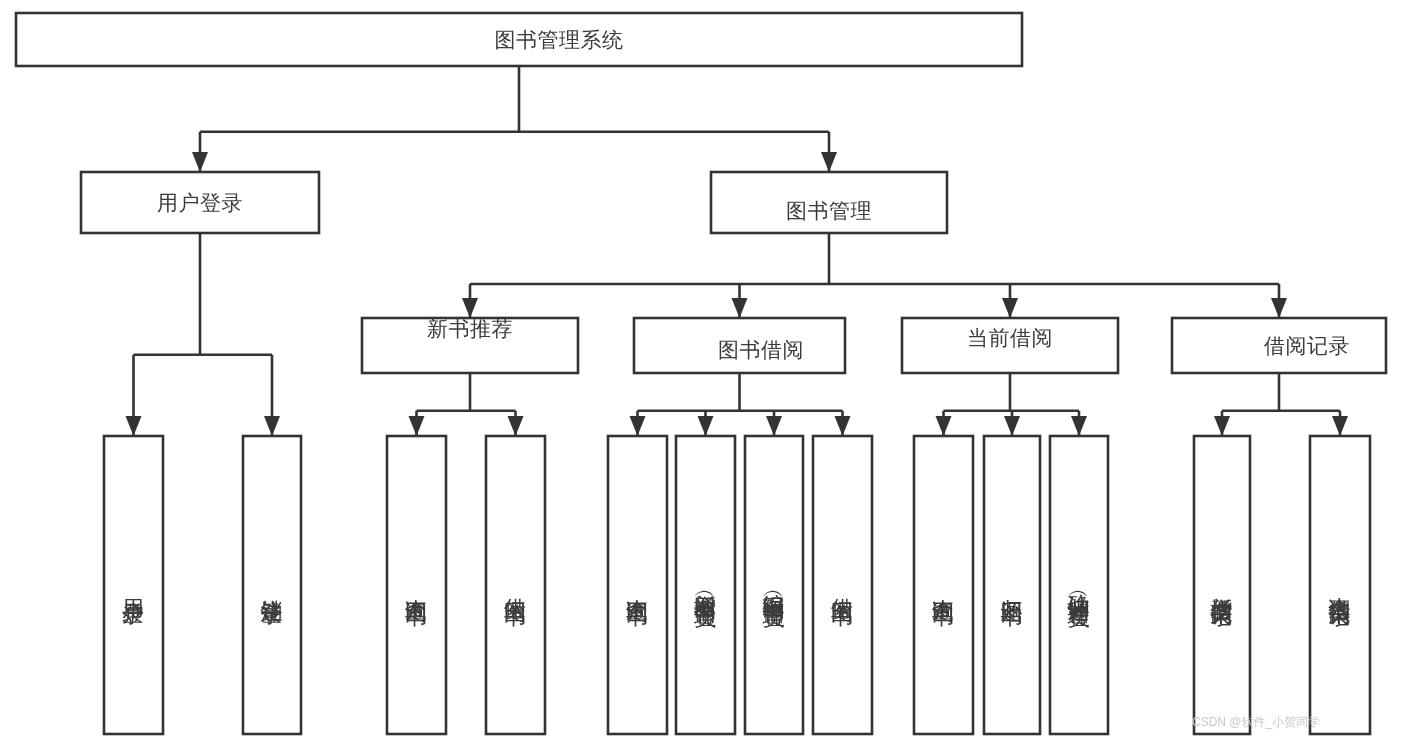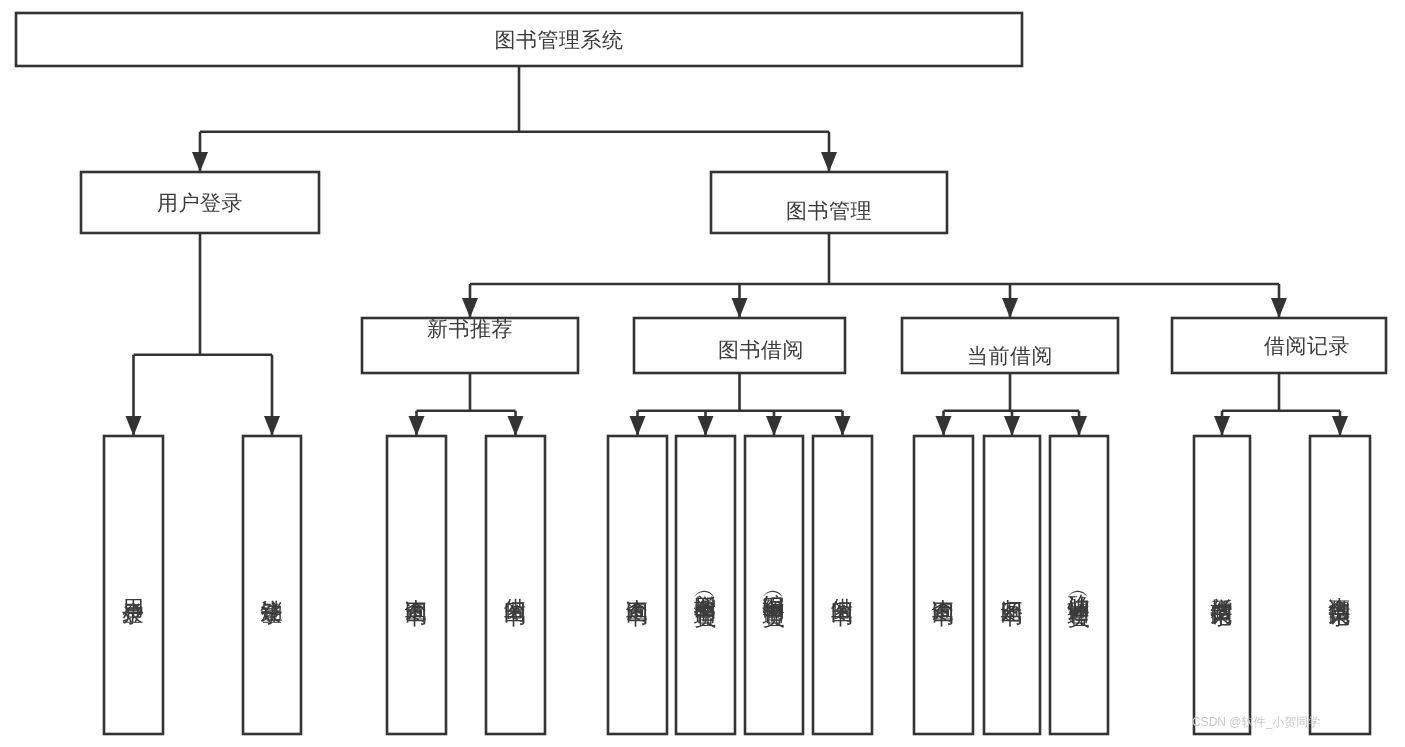--- a/index.html
+++ b/index.html
@@ -154,21 +154,21 @@
         <rect x="1194" y="436" width="56" height="298" class="node-box"></rect>
         <rect x="1310" y="436" width="60" height="298" class="node-box"></rect>
       </g>
   </svg>
   <div id="label-layer">
       <div class="node-label horizontal" style="left: 16px; top: 13px; width: 1006px; height: 53px; margin-left: 40px;">图书管理系统</div>
       <div class="node-label horizontal" style="left: 81px; top: 172px; width: 238px; height: 61px;">用户登录</div>
       <div class="node-label horizontal" style="left: 711px; top: 172px; width: 236px; height: 78px;">图书管理</div>
       <div class="node-label horizontal" style="left: 362px; top: 301px; width: 216px; height: 55px;">新书推荐</div>
       <div class="node-label horizontal" style="left: 634px; top: 322px; width: 254px; height: 55px;">图书借阅</div>
-      <div class="node-label horizontal" style="left: 902px; top: 336px; width: 216px; height: 39px;">当前借阅</div>
+      <div class="node-label horizontal" style="left: 902px; top: 318px; width: 216px; height: 39px;">当前借阅</div>
       <div class="node-label horizontal" style="left: 1200px; top: 318px; width: 214px; height: 55px;">借阅记录</div>
       <div class="node-label vertical" style="left: 104px; top: 436px; width: 59px; height: 298px;">用户登录</div>
       <div class="node-label vertical" style="left: 243px; top: 436px; width: 58px; height: 298px;">注销登录</div>
       <div class="node-label vertical" style="left: 387px; top: 436px; width: 59px; height: 298px;">查询图书</div>
       <div class="node-label vertical" style="left: 486px; top: 436px; width: 59px; height: 298px;">借阅图书</div>
       <div class="node-label vertical" style="left: 608px; top: 436px; width: 59px; height: 298px;">查询图书</div>
       <div class="node-label vertical" style="left: 676px; top: 436px; width: 59px; height: 298px;">新增图书（管理员）</div>
       <div class="node-label vertical" style="left: 745px; top: 436px; width: 58px; height: 298px;">编辑图书（管理员）</div>
       <div class="node-label vertical" style="left: 813px; top: 436px; width: 59px; height: 298px;">借阅图书</div>
       <div class="node-label vertical" style="left: 914px; top: 436px; width: 59px; height: 298px;">查询图书</div>

